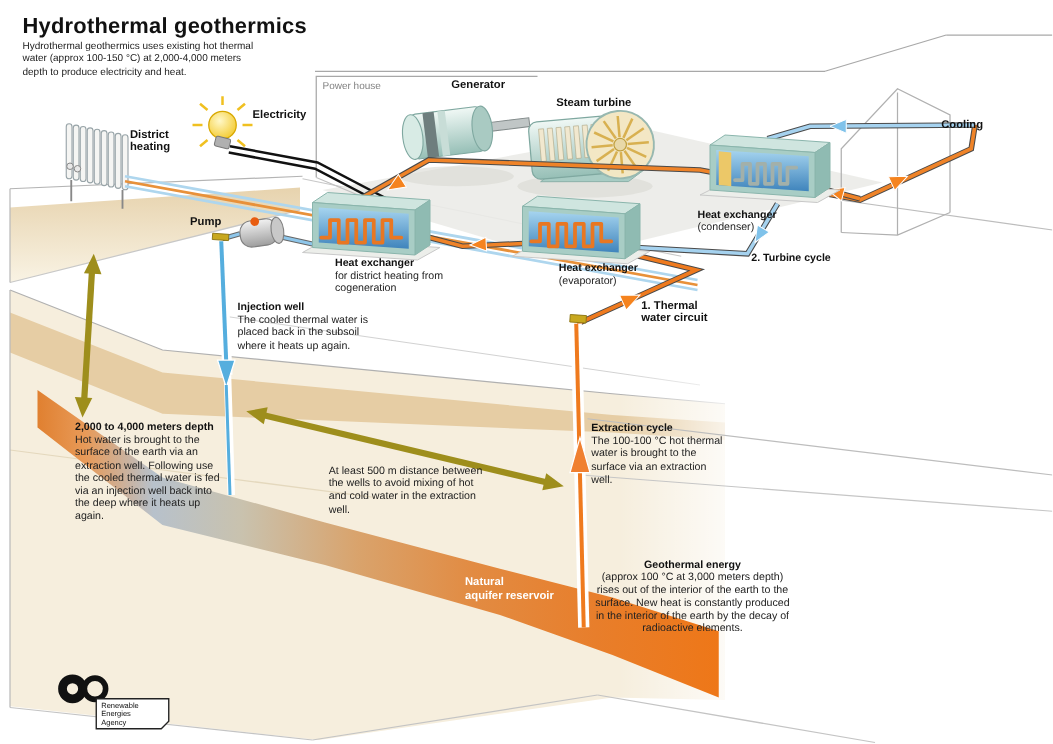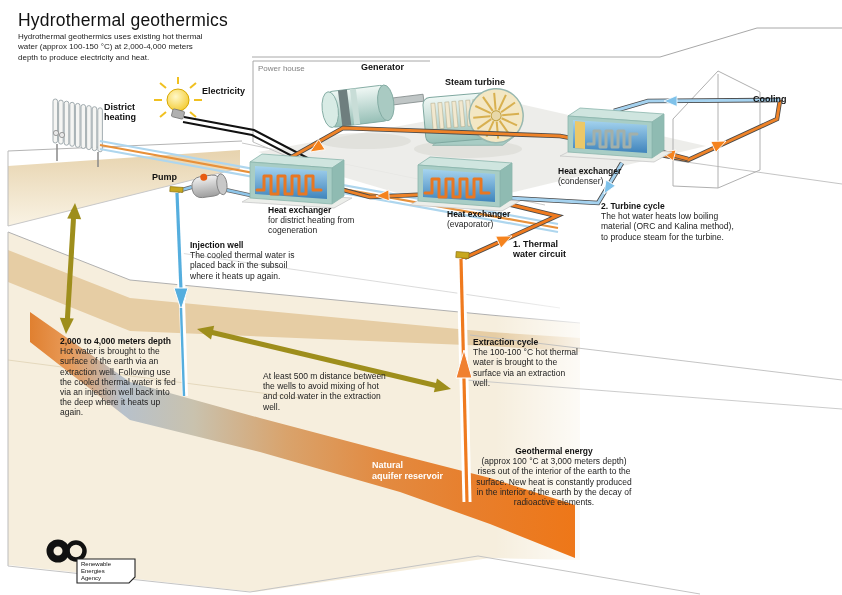--- a/index.html
+++ b/index.html
@@ -1,20 +1,20 @@
 <!DOCTYPE html>
 <html><head>
 <meta charset="utf-8">
 <style>
   html,body{margin:0;padding:0;background:#fff;}
   .stage{position:relative;width:842px;height:595px;overflow:hidden;background:#fff;
          font-family:"Liberation Sans",sans-serif;}
   .stage svg{position:absolute;left:0;top:0;}
   .abs{position:absolute;}
-  .title{font-size:17.5px;font-weight:normal;color:#111;letter-spacing:.2px;}
+  .title{font-size:17.5px;font-weight:bold;color:#111;letter-spacing:.2px;}
   .subtitle{font-size:8px;color:#222;line-height:1.3;}
   .lbl{font-size:9px;font-weight:bold;color:#111;line-height:1.15;}
   .lbl-grey{font-size:8px;color:#828282;}
   .lbl-white{color:#fff;}
   .ann{font-size:8.5px;color:#222;line-height:1.2;}
   .ann .h{display:block;font-weight:bold;color:#111;white-space:nowrap;font-size:8.5px;}
 </style>
 </head>
 <body>
 
@@ -308,21 +308,20 @@
     <b class="h">Heat exchanger</b>
     <span>(evaporator)</span>
   </div>
   <div class="abs ann" style="left:558px;top:166px;width:90px;">
     <b class="h">Heat exchanger</b>
     <span>(condenser)</span>
   </div>
 
   <div class="abs ann" style="left:601px;top:201px;width:136px;">
     <b class="h">2. Turbine cycle</b>
-    <span>The hot water heats low boiling material (ORC and Kalina method), to produce steam for the turbine.</span>
   </div>
 
   <div class="abs lbl" style="left:513px;top:239px;width:70px;">1. Thermal water circuit</div>
 
   <div class="abs ann" style="left:190px;top:240px;width:114px;">
     <b class="h">Injection well</b>
     <span>The cooled thermal water is placed back in the subsoil where it heats up again.</span>
   </div>
 
   <div class="abs ann" style="left:60px;top:336px;width:122px;">

